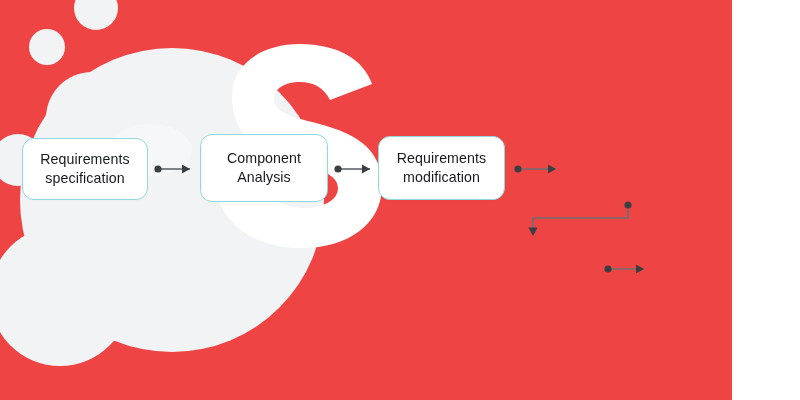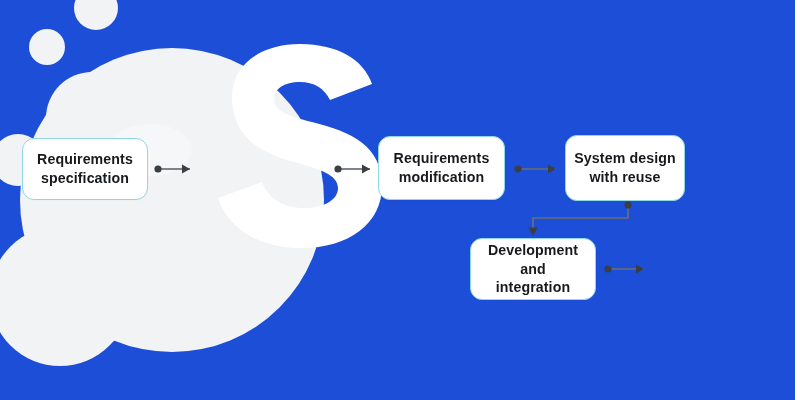--- a/index.html
+++ b/index.html
@@ -10,25 +10,24 @@
   body {
     width: 800px;
     height: 400px;
     background: #ffffff;
     font-family: "Liberation Sans", sans-serif;
     overflow: hidden;
   }
 
   #canvas {
     position: relative;
-    width: 795px;
+    width: 732px;
     height: 400px;
-    background: #1d4ed8;
+    background: #ef4444;
     overflow: hidden;
-    font-weight: bold;
   }
 
   
   #watermark {
     position: absolute;
     left: 0;
     top: 0;
     width: 800px;
     height: 400px;
     pointer-events: none;
@@ -141,30 +140,26 @@
       </g>
 
     </svg>
   </div>
 
   <div class="flow-box" style="left:22px; top:138px; width:126px; height:62px;">
     <span class="box-label">Requirements
 specification</span>
   </div>
 
+  <div class="flow-box" style="left:200px; top:134px; width:128px; height:68px;">
+    <span class="box-label">Component
+Analysis</span>
+  </div>
 
   <div class="flow-box" style="left:378px; top:136px; width:127px; height:64px;">
     <span class="box-label">Requirements
 modification</span>
   </div>
 
-  <div class="flow-box" style="left:565px; top:135px; width:120px; height:66px;">
-    <span class="box-label">System design
-with reuse</span>
-  </div>
 
-  <div class="flow-box" style="left:470px; top:238px; width:126px; height:62px;">
-    <span class="box-label">Development and
-integration</span>
-  </div>
 
 
 </div>
 
 </body></html>

